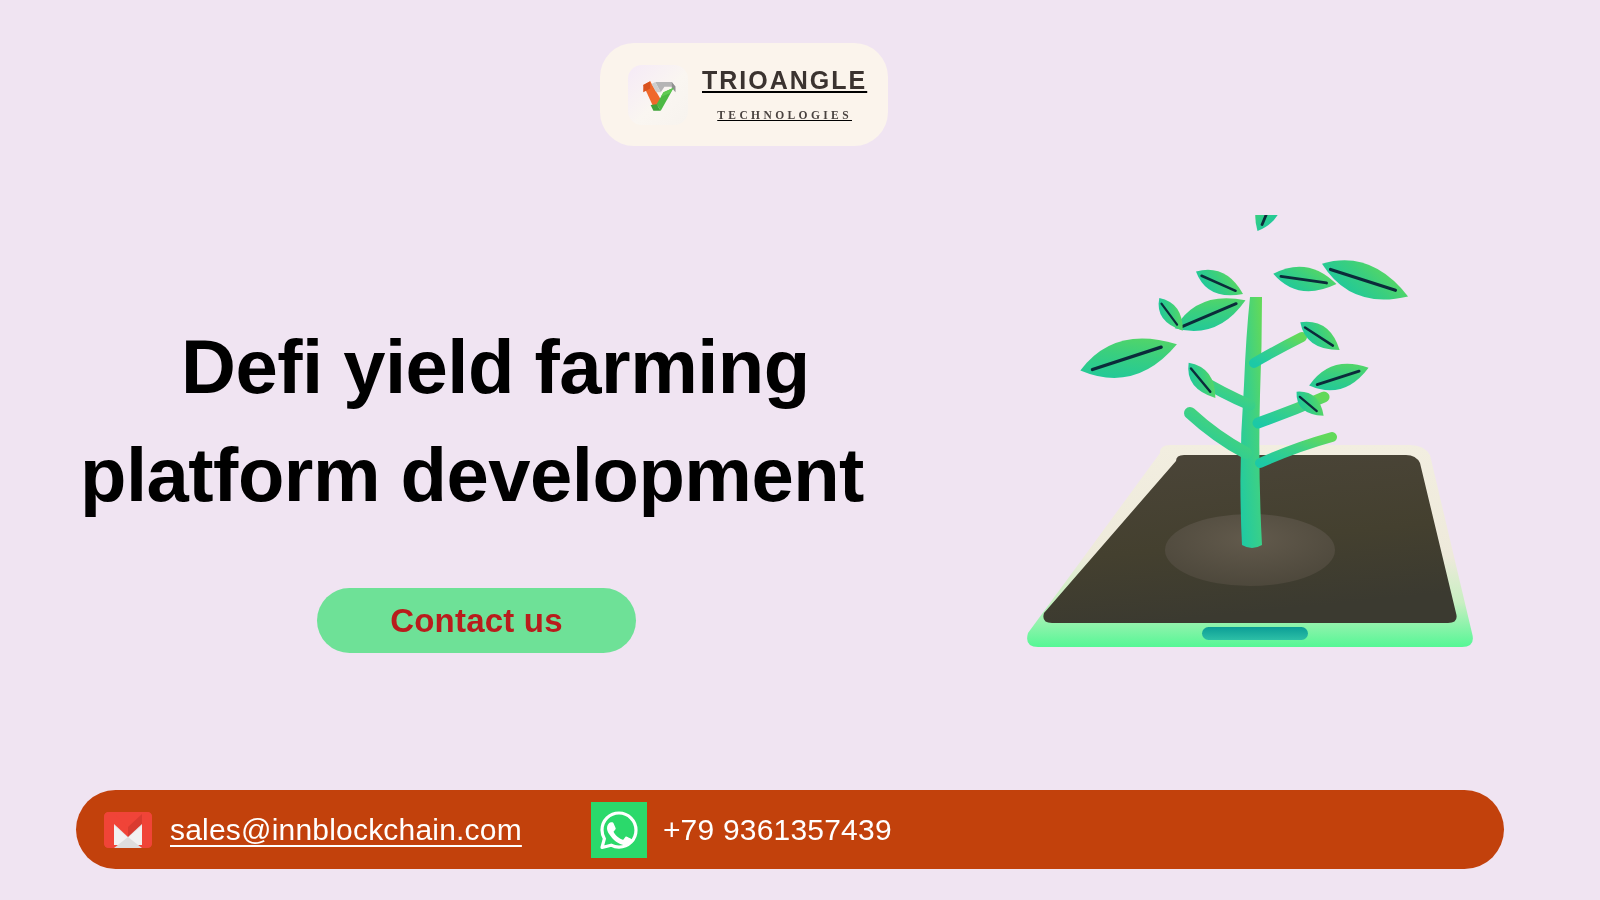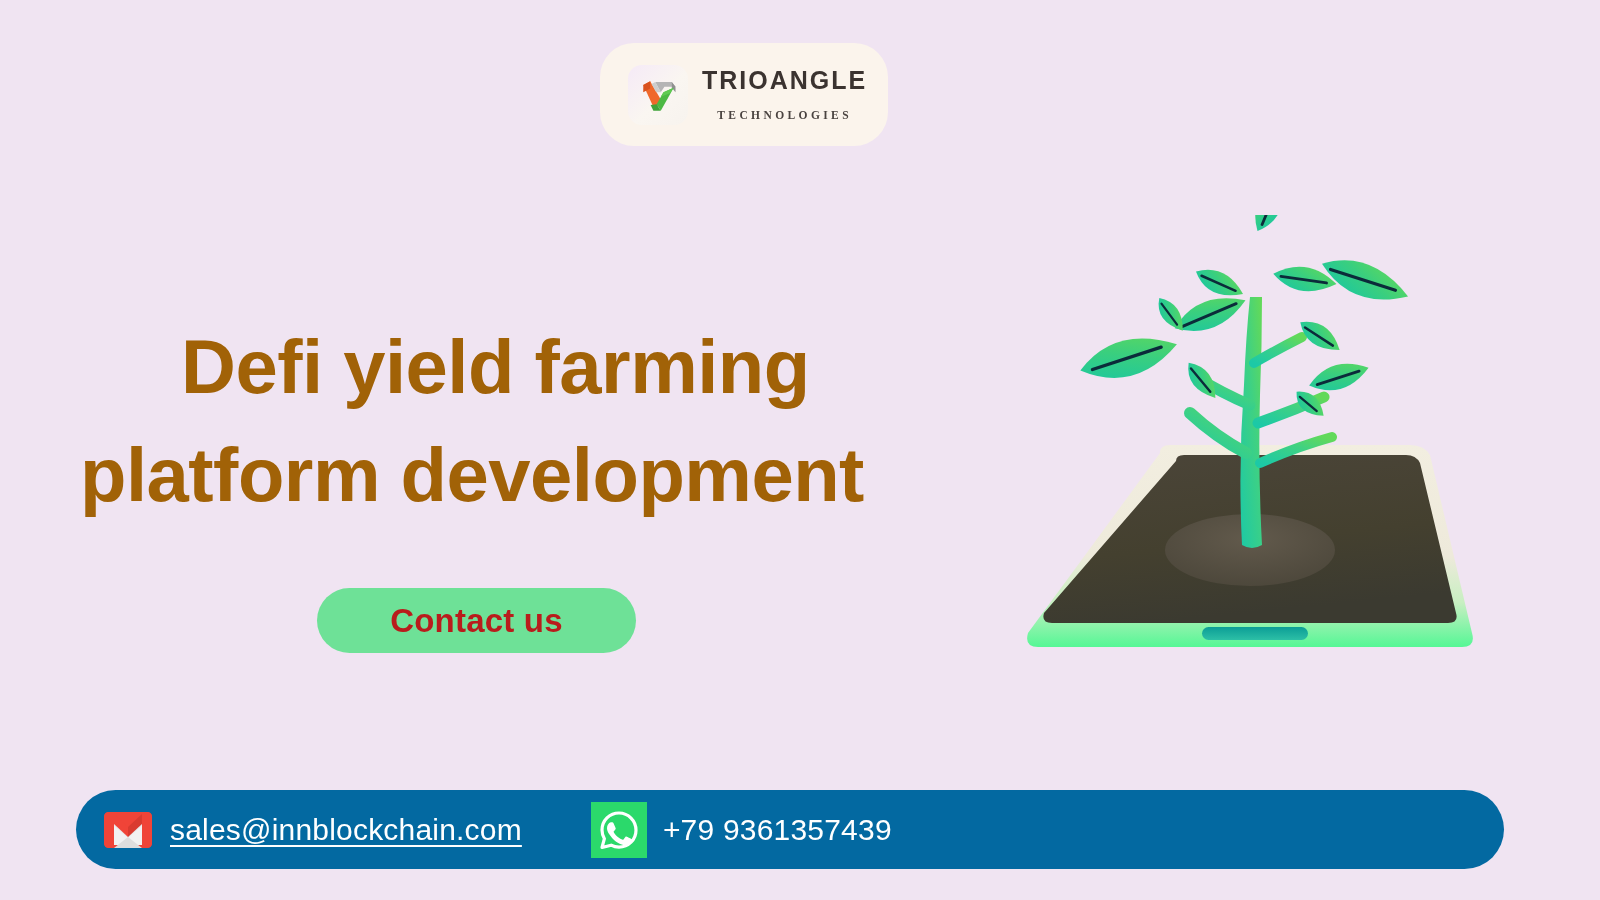--- a/index.html
+++ b/index.html
@@ -21,20 +21,21 @@
     left: 600px;
     top: 43px;
     width: 288px;
     height: 103px;
     background: #FBF4EC;
     border-radius: 34px;
     display: flex;
     align-items: center;
     padding-left: 28px;
     box-sizing: border-box;
+    text-decoration: underline;
   }
   .logo-mark {
     width: 60px;
     height: 60px;
     border-radius: 14px;
     background: linear-gradient(135deg, #F5EAF7 0%, #FAF6F1 55%, #F7F3EE 100%);
     display: flex;
     align-items: center;
     justify-content: center;
     flex: 0 0 auto;
@@ -61,21 +62,21 @@
     color: #4A4340;
     line-height: 1;
   }
 
   
   .headline {
     position: absolute;
     left: 78px;
     top: 262px;
     width: 900px;
-    color: #a16207;
+    color: #000000;
     font-size: 76px;
     font-weight: 700;
     line-height: 1.42;
     letter-spacing: -0.5px;
   }
   .headline-line-1 { padding-left: 103px; }
   .headline-line-2 { padding-left: 2px; }
 
   
   .cta-button {
@@ -106,21 +107,21 @@
   }
   .illustration svg { display: block; width: 100%; height: 100%; }
 
   
   .footer-bar {
     position: absolute;
     left: 76px;
     top: 790px;
     width: 1428px;
     height: 79px;
-    background: #0369a1;
+    background: #c2410c;
     border-radius: 40px;
     display: flex;
     align-items: flex-start;
   }
   .footer-item {
     display: flex;
     align-items: center;
     height: 100%;
   }
   .footer-item.email { padding-left: 26px; }

